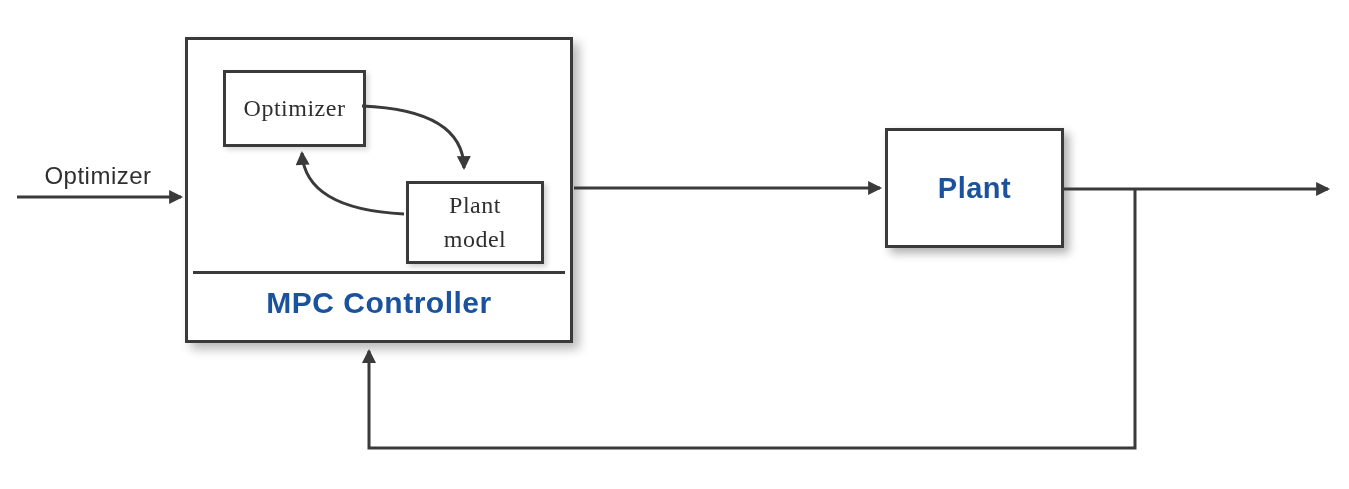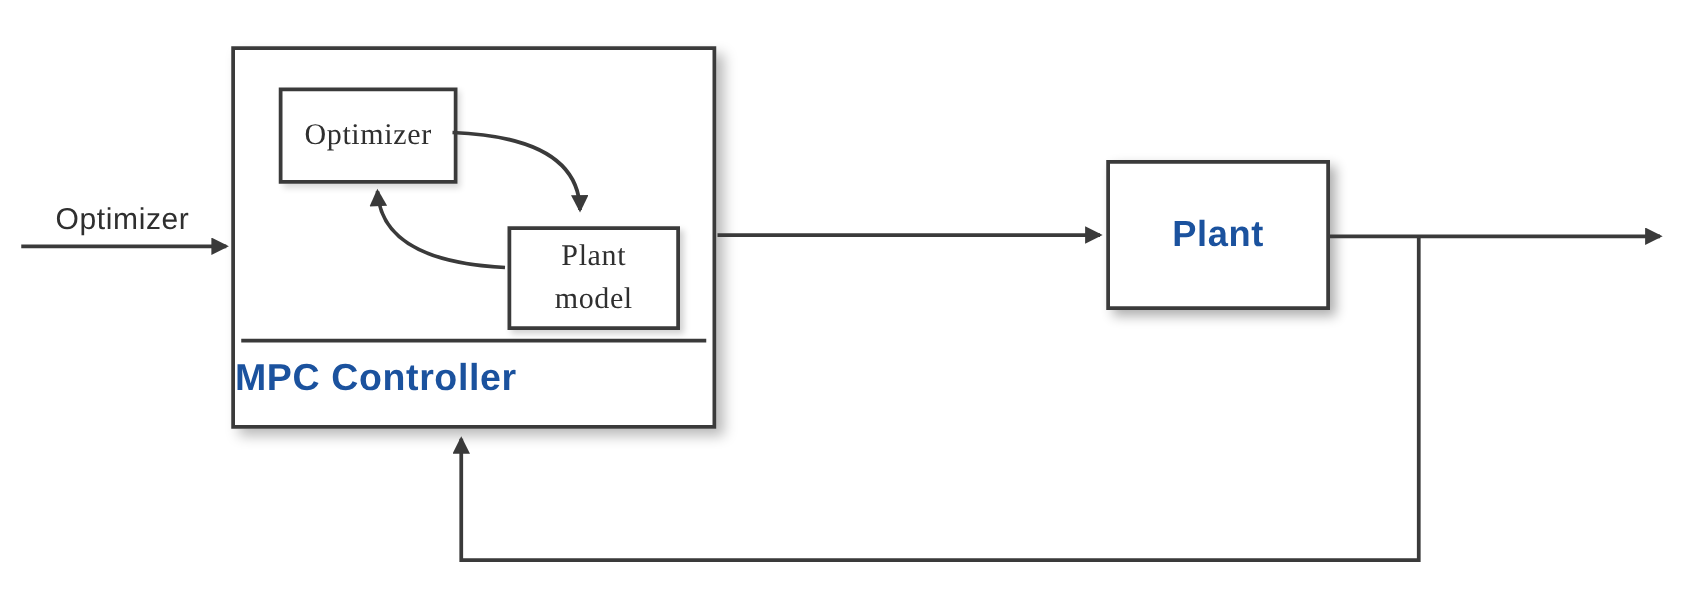--- a/index.html
+++ b/index.html
@@ -77,21 +77,21 @@
   .divider {
     position: absolute;
     left: 5px; bottom: 66px;         
     width: 372px; height: 3px;
     background: var(--line);
   }
   .mpc-title {
     position: absolute;
     left: 0; bottom: 20px;
     width: 100%;
-    text-align: left;
+    text-align: center;
     font-size: 30px;
     font-weight: bold;
     color: var(--accent-blue);
     letter-spacing: 0.5px;
   }
   .plant-title {
     font-size: 29px;
     font-weight: bold;
     color: var(--accent-blue);
     letter-spacing: 0.5px;

